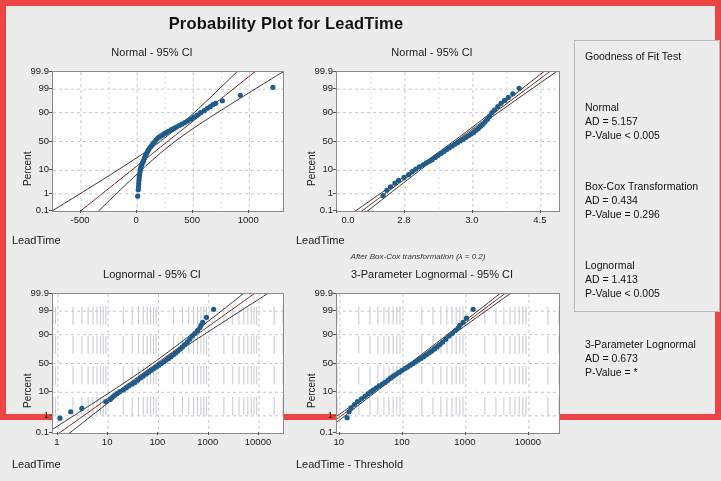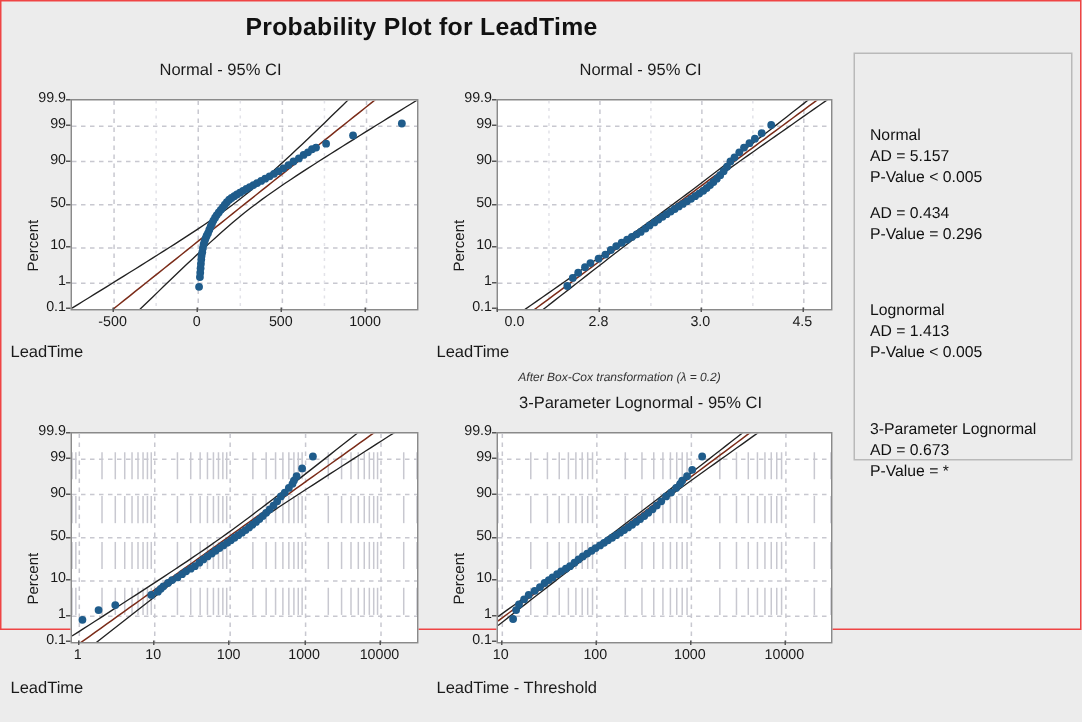--- a/index.html
+++ b/index.html
@@ -2,21 +2,21 @@
 <html><head>
 <meta charset="utf-8">
 <style>
   html,body{margin:0;padding:0;}
   body{
     width:721px;height:481px;overflow:hidden;
     background:#ececec;
     font-family:"Liberation Sans", sans-serif;
     color:#1a1a1a;
   }
-  #root{position:relative;width:721px;height:420px;box-sizing:border-box;border:1px solid #ef4444;background:#ececec;}
+  #root{position:relative;width:721px;height:420px;box-sizing:border-box;border:6px solid #ef4444;background:#ececec;}
 
   .main-title{
     position:absolute;left:0;top:8px;width:560px;text-align:center;
     font-size:16.5px;font-weight:bold;color:#111;letter-spacing:.2px;
   }
 
   .panel{position:absolute;}
   .sub-title{
     position:absolute;left:0;top:0;width:100%;text-align:center;
     font-size:11px;color:#1a1a1a;
@@ -243,20 +243,21 @@
       <div style="position: absolute; background: rgb(85, 85, 85); width: 1px; height: 3px; left: 40px; top: 164px;"></div>
       <div class="tick x" style="left: 82.9592px; top: 168px; width: 50px;">2.8</div>
       <div style="position: absolute; background: rgb(85, 85, 85); width: 1px; height: 3px; left: 107.959px; top: 164px;"></div>
       <div class="tick x" style="left: 150.918px; top: 168px; width: 50px;">3.0</div>
       <div style="position: absolute; background: rgb(85, 85, 85); width: 1px; height: 3px; left: 175.918px; top: 164px;"></div>
       <div class="tick x" style="left: 218.878px; top: 168px; width: 50px;">4.5</div>
       <div style="position: absolute; background: rgb(85, 85, 85); width: 1px; height: 3px; left: 243.878px; top: 164px;"></div>
     </div>
 
   <div class="panel" style="left:6px;top:262px;width:280px;height:210px;">
+    <div class="sub-title">Lognormal - 95% CI</div>
     <div class="ylab" style="left:10px;top:140px;">Percent</div>
     <div class="plotbox" id="box-lognormal" style="left:40px;top:25px;width:232px;height:141px;">
         <svg width="230" height="139">
           <line x1="0" y1="121.82007219119792" x2="230" y2="121.82007219119792" stroke="#c8c8d0" stroke-width="1" stroke-dasharray="3,3"></line>
           <line x1="0" y1="98.32237480075679" x2="230" y2="98.32237480075679" stroke="#c8c8d0" stroke-width="1" stroke-dasharray="3,3"></line>
           <line x1="0" y1="69.5" x2="230" y2="69.5" stroke="#c8c8d0" stroke-width="1" stroke-dasharray="3,3"></line>
           <line x1="0" y1="40.677625199243224" x2="230" y2="40.677625199243224" stroke="#c8c8d0" stroke-width="1" stroke-dasharray="3,3"></line>
           <line x1="0" y1="17.179927808802077" x2="230" y2="17.179927808802077" stroke="#c8c8d0" stroke-width="1" stroke-dasharray="3,3"></line>
           <line x1="0" y1="12.51" x2="0" y2="30.580000000000002" stroke="#c8c8d0" stroke-width="1"></line>
           <line x1="0" y1="41.699999999999996" x2="0" y2="59.769999999999996" stroke="#c8c8d0" stroke-width="1"></line>
@@ -677,26 +678,28 @@
       <div style="position: absolute; background: rgb(85, 85, 85); width: 1px; height: 3px; left: 42.8835px; top: 164px;"></div>
       <div class="tick x" style="left: 80.9001px; top: 168px; width: 50px;">100</div>
       <div style="position: absolute; background: rgb(85, 85, 85); width: 1px; height: 3px; left: 105.9px; top: 164px;"></div>
       <div class="tick x" style="left: 143.917px; top: 168px; width: 50px;">1000</div>
       <div style="position: absolute; background: rgb(85, 85, 85); width: 1px; height: 3px; left: 168.917px; top: 164px;"></div>
       <div class="tick x" style="left: 206.933px; top: 168px; width: 50px;">10000</div>
       <div style="position: absolute; background: rgb(85, 85, 85); width: 1px; height: 3px; left: 231.933px; top: 164px;"></div>
     </div>
 
   <div class="gof">
+    <h4>Goodness of Fit Test</h4>
     <div class="grp">
       <div class="gname">Normal</div>
       <div class="gline">AD = 5.157</div>
       <div class="gline">P-Value &lt; 0.005</div>
     </div>
     <div class="grp">
+      <div class="gname">Box-Cox Transformation</div>
       <div class="gline">AD = 0.434</div>
       <div class="gline">P-Value = 0.296</div>
     </div>
     <div class="grp">
       <div class="gname">Lognormal</div>
       <div class="gline">AD = 1.413</div>
       <div class="gline">P-Value &lt; 0.005</div>
     </div>
     <div class="grp">
       <div class="gname">3-Parameter Lognormal</div>

